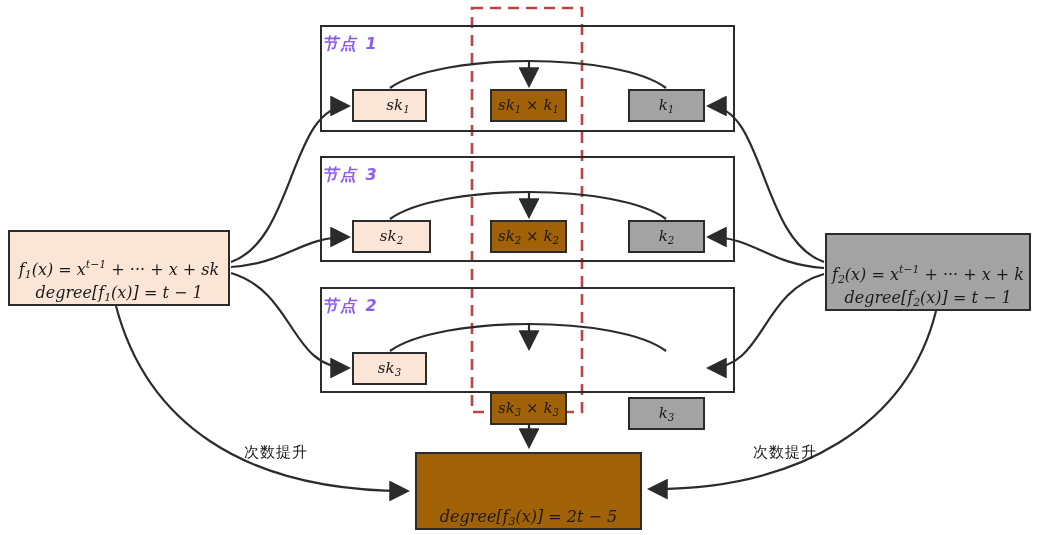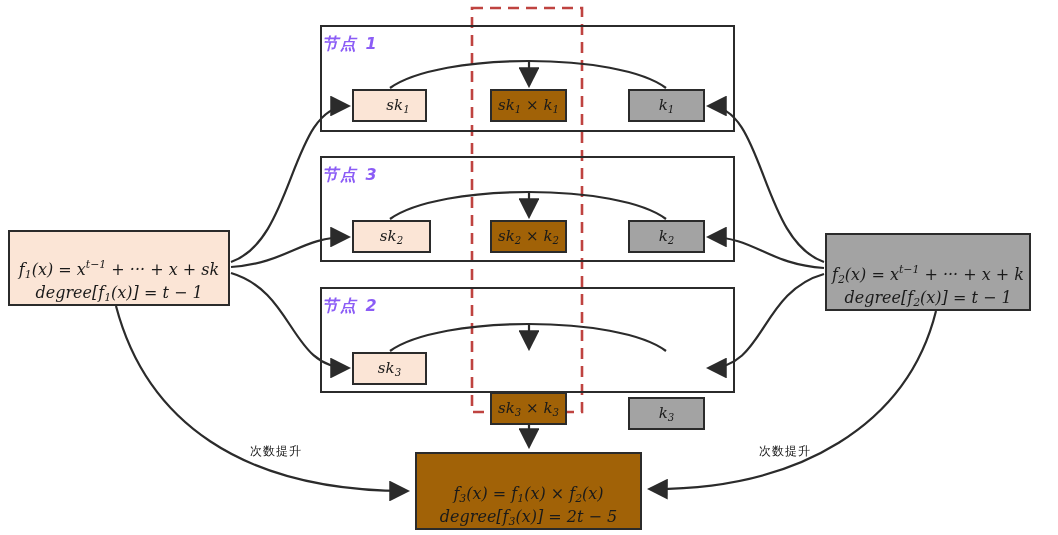--- a/index.html
+++ b/index.html
@@ -24,21 +24,21 @@
   }
   .formula-box{
     border:2.5px solid #2b2b2b;z-index:3;display:flex;flex-direction:column;
     align-items:center;justify-content:flex-end;gap:2px;
     font-family:"DejaVu Serif","Liberation Serif",serif;font-style:italic;font-size:16px;
   }
   .peach{background:#fbe5d6;}
   .green{background:#a3a3a3;}
   .cyan{background:#a16207;}
   .lift-label{
-    z-index:3;font-size:12px;color:#1a1a1a;text-align:center;letter-spacing:1px;
+    z-index:3;font-size:15px;color:#1a1a1a;text-align:center;letter-spacing:1px;
   }
   .seg{white-space:pre;}
   .seg-sub{font-size:68%;vertical-align:-0.3em;white-space:pre;}
   .seg-sup{font-size:68%;vertical-align:0.6em;white-space:pre;}
 </style>
 </head>
 <body>
 
 <div class="canvas">
 
@@ -121,20 +121,19 @@
     <div><span class="seg">f</span><span class="seg-sub">1</span><span class="seg">(x) = x</span><span class="seg-sup">t−1</span><span class="seg"> + ··· + x + sk</span></div>
     <div><span class="seg">degree[</span><span class="seg">f</span><span class="seg-sub">1</span><span class="seg">(x)] = t − 1</span></div>
   </div>
 
   <div class="formula-box green abs" style="left:825px;top:233px;width:206px;height:78px;">
     <div><span class="seg">f</span><span class="seg-sub">2</span><span class="seg">(x) = x</span><span class="seg-sup">t−1</span><span class="seg"> + ··· + x + k</span></div>
     <div><span class="seg">degree[</span><span class="seg">f</span><span class="seg-sub">2</span><span class="seg">(x)] = t − 1</span></div>
   </div>
 
   <div class="formula-box cyan abs" style="left:415px;top:452px;width:227px;height:78px;">
-    <div><span class="seg">f</span><span class="seg-sub">3</span><span class="seg">(x) = f</span><span class="seg-sub">1</span><span class="seg">(x) × f</span><span class="seg-sub">2</span><span class="seg">(x)</span></div>
     <div><span class="seg">degree[</span><span class="seg">f</span><span class="seg-sub">3</span><span class="seg">(x)] = 2t − 5</span></div>
   </div>
 
   <div class="lift-label abs" style="left:226px;top:443px;width:100px;">次数提升</div>
   <div class="lift-label abs" style="left:735px;top:443px;width:100px;">次数提升</div>
 
 </div>
 
 </body></html>

